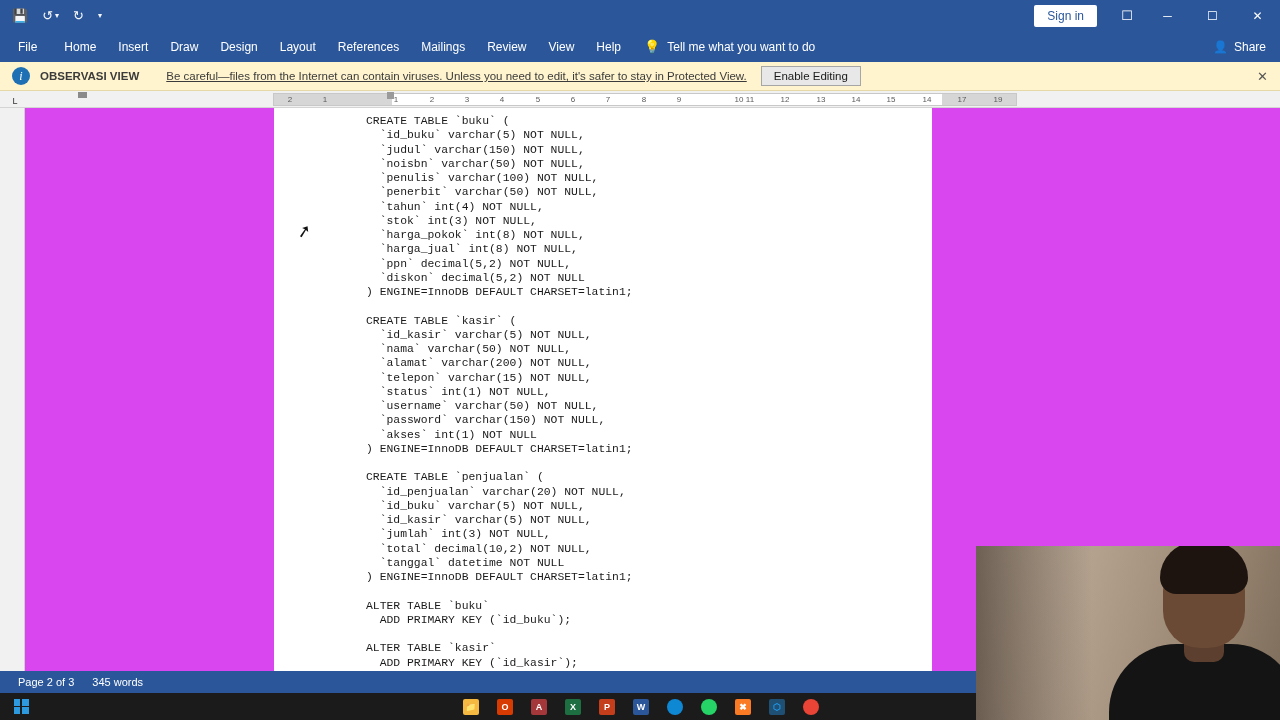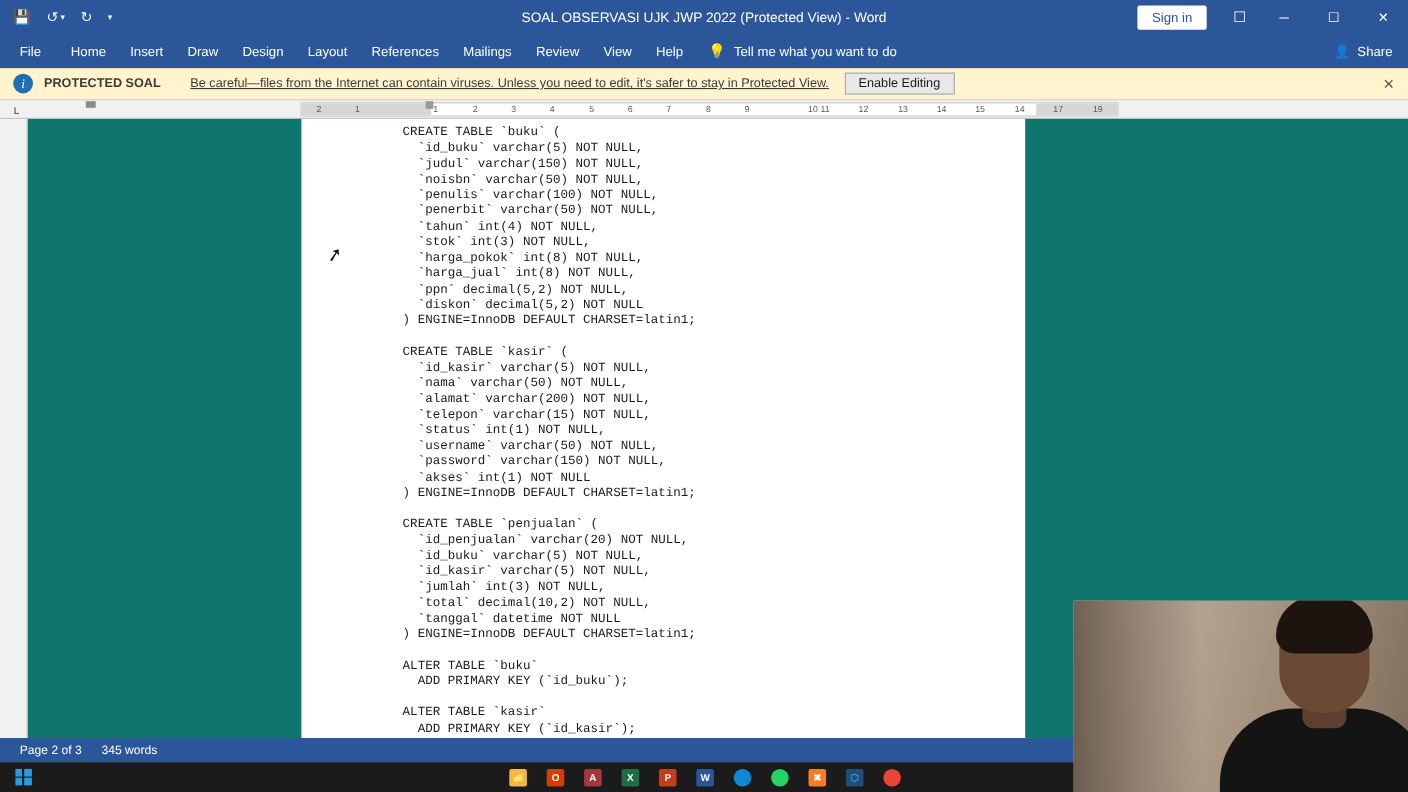--- a/index.html
+++ b/index.html
@@ -90,21 +90,21 @@
   .ruler-nums {
     position: absolute; left: 273px; top: 2px; width: 744px; height: 13px;
     display: flex; align-items: center;
   }
   .ruler-nums span { position: absolute; transform: translateX(-50%); font-size: 8px; }
   .ruler-marker { position: absolute; top: 1px; width: 9px; height: 6px; background: #8a8a8a; }
 
   
   .docarea {
     position: absolute; top: 108px; left: 0; width: 1280px; height: 563px;
-    background: #0f766e;
+    background: #d946ef;
   }
   .leftstrip {
     position: absolute; left: 0; top: 0; width: 25px; height: 563px; background: #f1f1f1;
     border-right: 1px solid #d0d0d0;
   }
   .page {
     position: absolute; left: 274px; top: 0; width: 658px; height: 563px;
     background: #ffffff;
   }
   .cursor-mark {
@@ -196,21 +196,20 @@
 
 <div id="app">
 
   <div class="titlebar">
     <div class="qat">
       <span class="qicon">💾</span>
       <span class="qicon">↺<span class="tiny">▾</span></span>
       <span class="qicon">↻</span>
       <span class="qicon tiny">▾</span>
     </div>
-    <div class="title-text">SOAL OBSERVASI UJK JWP 2022 (Protected View)  -  Word</div>
     <div class="tb-right">
       <div class="signin">Sign in</div>
       <div class="ribbon-display">☐</div>
       <div class="wbtn">─</div>
       <div class="wbtn">☐</div>
       <div class="wbtn close">✕</div>
     </div>
   </div>
 
   <div class="menubar">
@@ -230,21 +229,21 @@
       <span>Tell me what you want to do</span>
     </div>
     <div class="share">
       <span>👤</span>
       <span>Share</span>
     </div>
   </div>
 
   <div class="protected">
     <div class="pv-info">i</div>
-    <div class="pv-label">PROTECTED SOAL</div>
+    <div class="pv-label">OBSERVASI VIEW</div>
     <div class="pv-msg">Be careful—files from the Internet can contain viruses. Unless you need to edit, it's safer to stay in Protected View.</div>
     <div class="enable-btn">Enable Editing</div>
     <div class="pv-close">✕</div>
   </div>
 
   <div class="ruler">
     <div class="tabstop">L</div>
     <div class="ruler-track">
       <div class="inset" style="left:0;width:118px;"></div>
       <div class="inset" style="right:0;width:74px;"></div>

